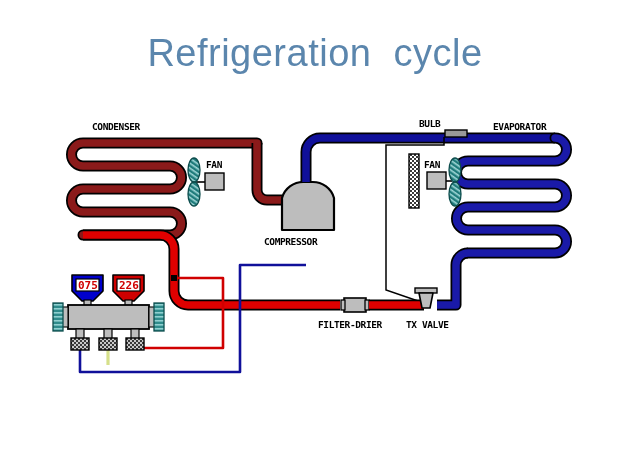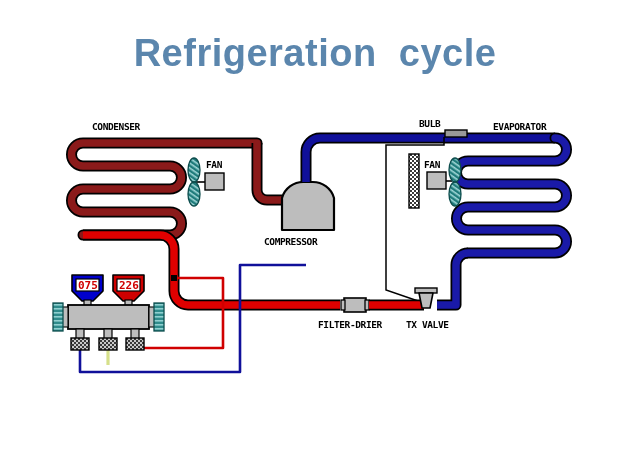--- a/index.html
+++ b/index.html
@@ -20,21 +20,21 @@
     background: #ffffff;
   }
   #page-title {
     position: absolute;
     left: 0;
     top: 32px;
     width: 630px;
     text-align: center;
     font-family: "Liberation Sans", sans-serif;
     font-size: 38px;
-    font-weight: 700;
+    font-weight: 400;
     color: #5b86ad;
     letter-spacing: 0.5px;
     white-space: pre;
   }
   #diagram {
     position: absolute;
     left: 0;
     top: 0;
   }
   .dlabel {

